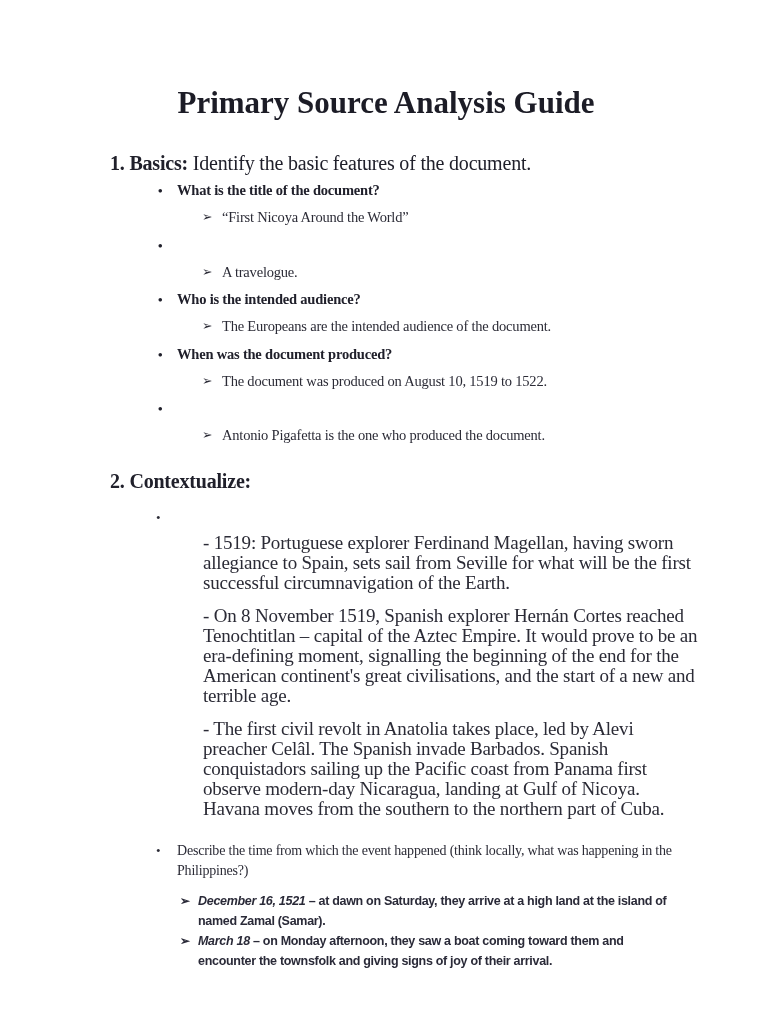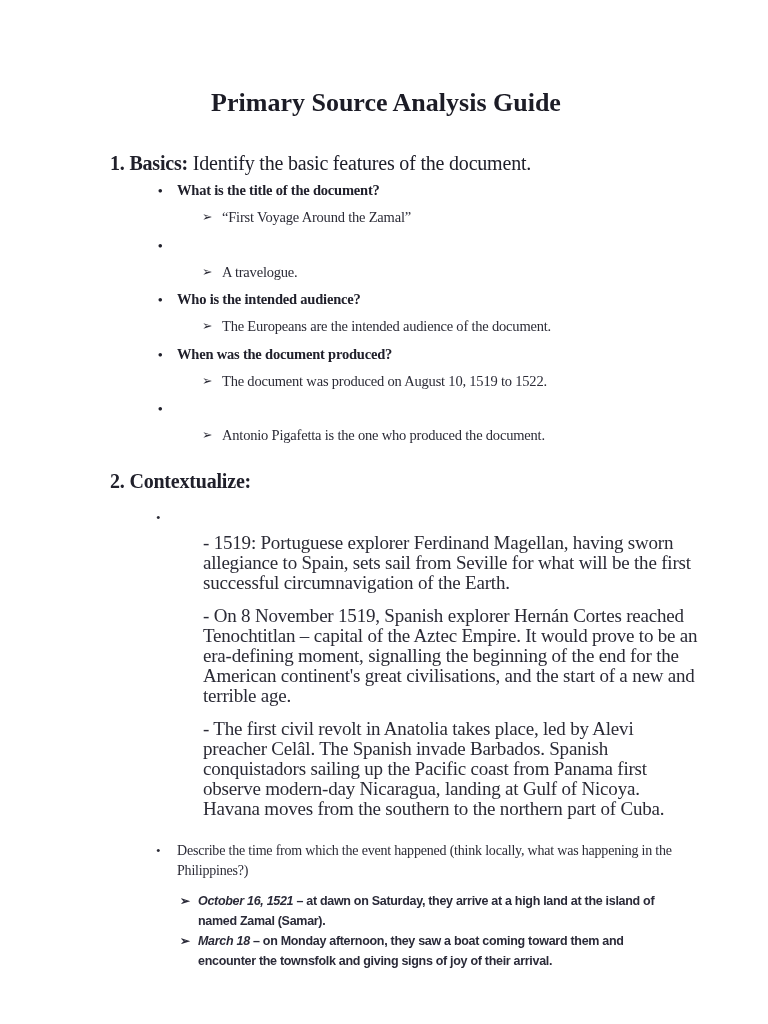--- a/index.html
+++ b/index.html
@@ -8,21 +8,21 @@
     width: 768px;
     height: 1024px;
     background: #ffffff;
     color: #26262f;
     font-family: "Liberation Serif", "DejaVu Serif", serif;
     overflow: hidden;
   }
   .doc-title {
     margin: 88px 0 0 4px;
     text-align: center;
-    font-size: 26px;
+    font-size: 31px;
     line-height: 30px;
     font-weight: bold;
     color: #1c1c26;
   }
   .section-heading {
     margin-left: 110px;
     font-size: 20px;
     line-height: 26px;
     letter-spacing: -0.2px;
     color: #20202b;
@@ -109,21 +109,21 @@
   <div class="section-heading" id="s1-heading">
     <span class="bold">1. Basics:</span><span> Identify the basic features of the document.</span>
   </div>
 
   <div class="qa-question first">
     <span class="marker">•</span>
     <span class="text">What is the title of the document?</span>
   </div>
   <div class="qa-answer">
     <span class="marker">➢</span>
-    <span class="text">“First Voyage Around the Zamal”</span>
+    <span class="text">“First Nicoya Around the World”</span>
   </div>
 
   <div class="qa-question">
     <span class="marker">•</span>
   </div>
   <div class="qa-answer">
     <span class="marker">➢</span>
     <span class="text">A travelogue.</span>
   </div>
 
@@ -166,21 +166,21 @@
   <div class="sub-para" id="sub2">- The first civil revolt in Anatolia takes place, led by Alevi preacher Celâl. The Spanish invade Barbados. Spanish conquistadors sailing up the Pacific coast from Panama first observe modern-day Nicaragua, landing at Gulf of Nicoya. Havana moves from the southern to the northern part of Cuba.</div>
 
   <div class="bullet-para" id="bullet2">
     <span class="marker">•</span>
     <span class="text">Describe the time from which the event happened (think locally, what was happening in the Philippines?)</span>
   </div>
 
   <div class="events">
     <div class="event">
       <span class="marker">➢</span>
-      <span class="text"><span class="date">October 16, 1521</span><span> – at dawn on Saturday, they arrive at a high land at the island of named Zamal (Samar).</span></span>
+      <span class="text"><span class="date">December 16, 1521</span><span> – at dawn on Saturday, they arrive at a high land at the island of named Zamal (Samar).</span></span>
     </div>
     <div class="event">
       <span class="marker">➢</span>
       <span class="text"><span class="date">March 18</span><span> – on Monday afternoon, they saw a boat coming toward them and encounter the townsfolk and giving signs of joy of their arrival.</span></span>
     </div>
   </div>
 
 </div>
 
 </body></html>

